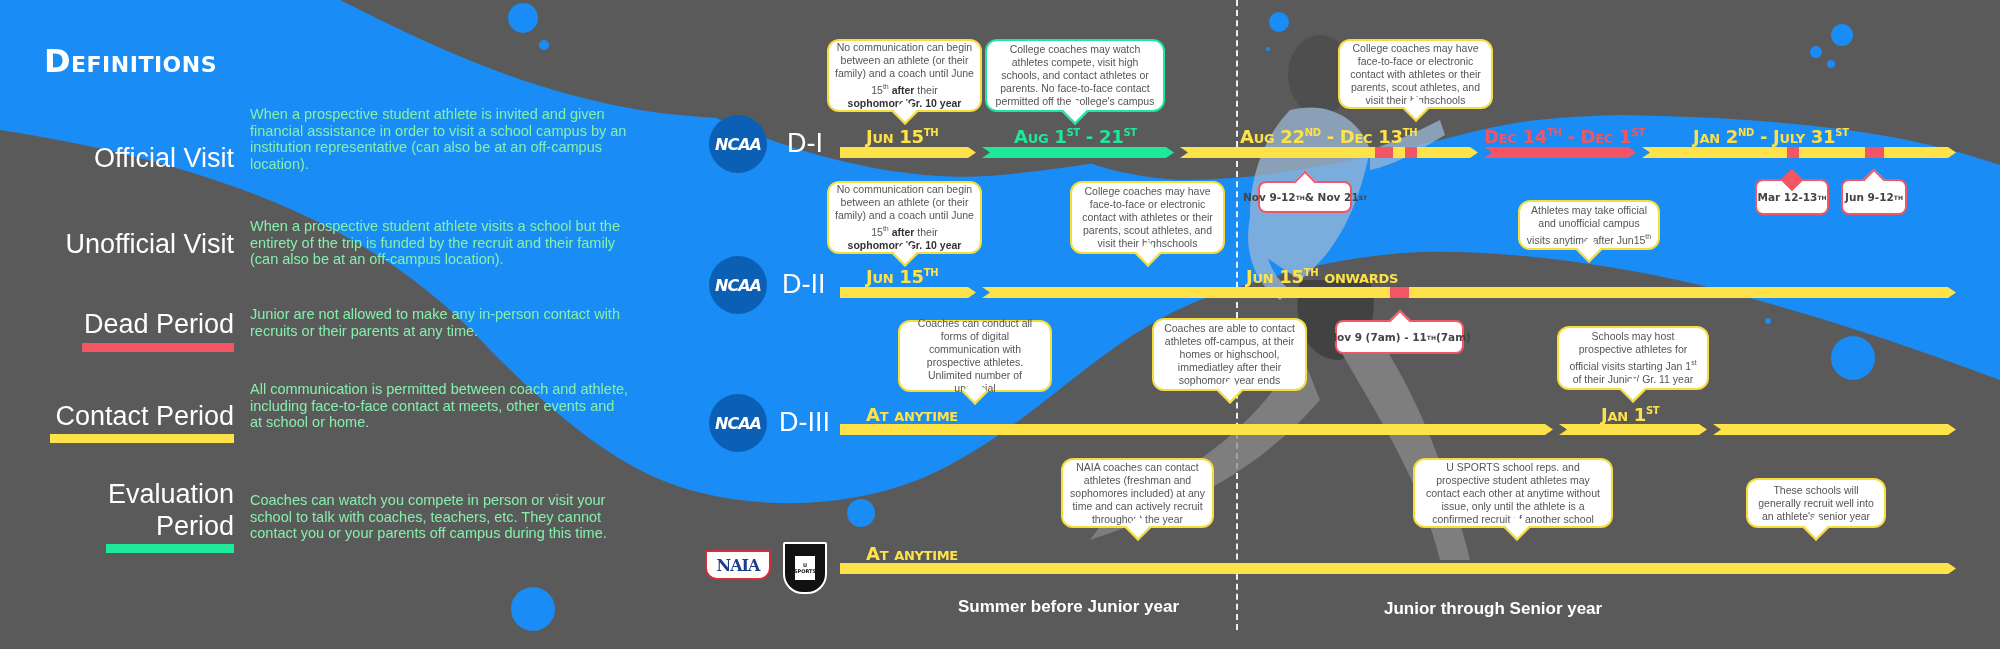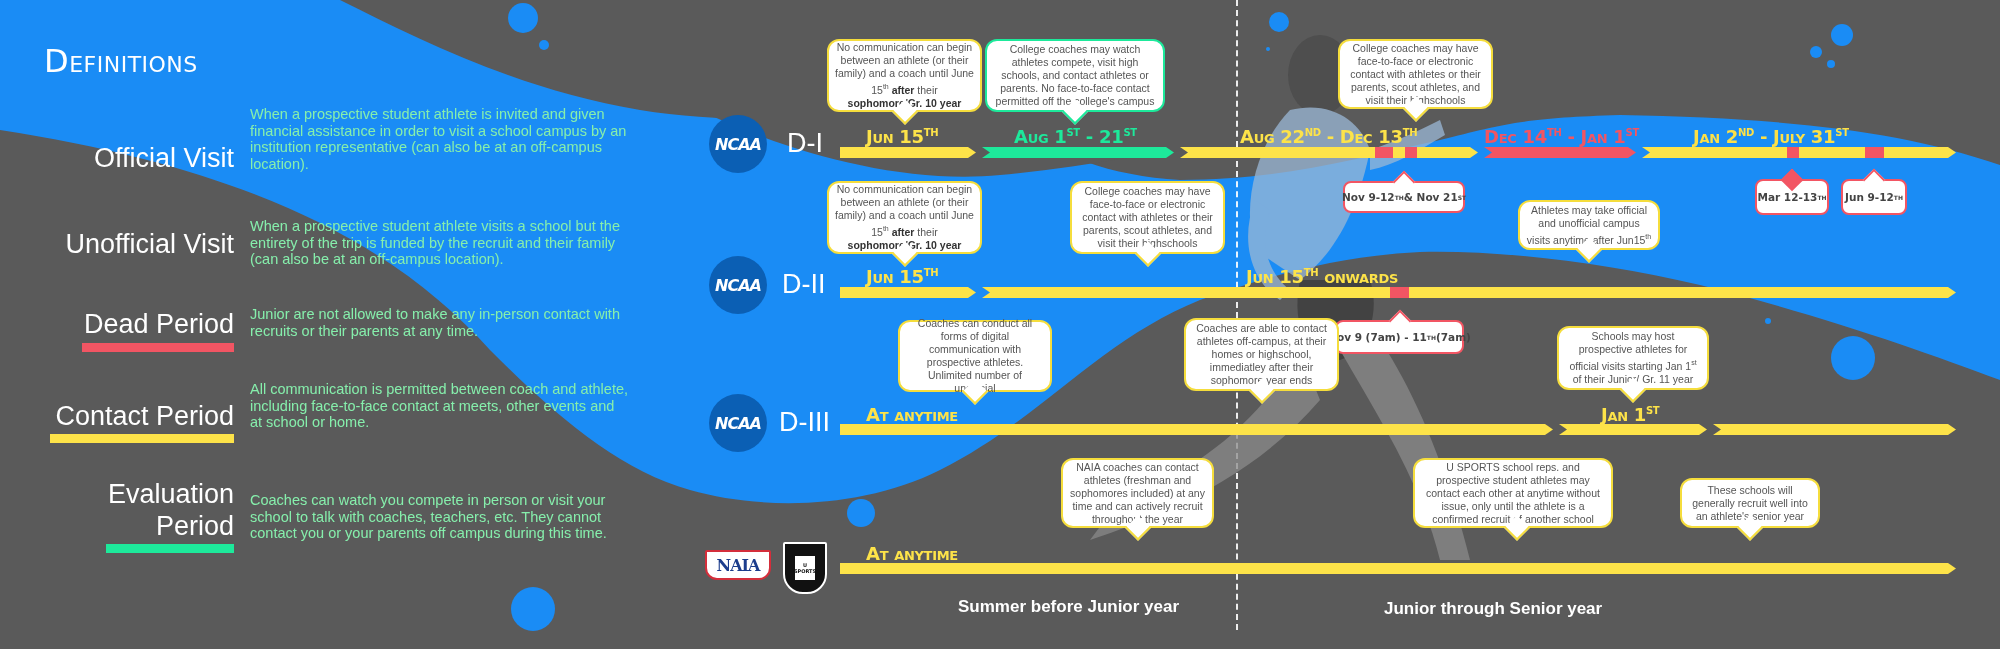--- a/index.html
+++ b/index.html
@@ -1,20 +1,20 @@
 <!DOCTYPE html>
 <html><head>
 <meta charset="utf-8">
 <style>
   *{box-sizing:border-box;margin:0;padding:0}
   html,body{width:2000px;height:649px;overflow:hidden;background:#5a5a5a}
   body{position:relative;font-family:"DejaVu Sans",sans-serif;color:#fff}
   .bg{position:absolute;left:0;top:0;width:2000px;height:649px;z-index:0}
   .layer{position:absolute;left:0;top:0;width:2000px;height:649px;z-index:2}
-  .title{position:absolute;left:44px;top:42px;font-family:"DejaVu Sans",sans-serif;font-weight:normal;font-size:32px;font-variant:small-caps;letter-spacing:0.5px;color:#fff}
+  .title{position:absolute;left:44px;top:42px;font-family:"DejaVu Sans",sans-serif;font-weight:bold;font-size:32px;font-variant:small-caps;letter-spacing:0.5px;color:#fff}
   .def-term{position:absolute;right:1766px;text-align:right;font-family:"Liberation Sans",sans-serif;font-size:27px;line-height:32px;color:#fff;white-space:nowrap}
   .def-bar{position:absolute;height:9px}
   .def-text{position:absolute;left:250px;width:380px;font-family:"Liberation Sans",sans-serif;font-size:14.5px;line-height:16.5px;color:#86efac}
   .logo-ncaa{position:absolute;width:58px;height:58px;border-radius:50%;background:#0b5fb4;display:flex;align-items:center;justify-content:center;font-family:"DejaVu Sans",sans-serif;font-weight:bold;font-style:italic;font-size:16px;color:#fff;letter-spacing:-1px}
   .div-label{position:absolute;font-family:"Liberation Sans",sans-serif;font-size:27px;color:#fff}
   .seg{position:absolute;height:11px;clip-path:polygon(0 0,calc(100% - 8px) 0,100% 50%,calc(100% - 8px) 100%,0 100%,8px 50%)}
   .seg.first{clip-path:polygon(0 0,calc(100% - 8px) 0,100% 50%,calc(100% - 8px) 100%,0 100%)}
   .mark{position:absolute;height:11px;background:#f25563}
   .date{position:absolute;font-family:"DejaVu Sans",sans-serif;font-weight:bold;font-size:18px;font-variant:small-caps;white-space:nowrap;letter-spacing:-0.3px}
   .date sup{font-size:10px;vertical-align:7px}
@@ -99,30 +99,30 @@
   <div class="mark" style="left:1375px;top:147px;width:18px"></div>
   <div class="mark" style="left:1405px;top:147px;width:12px"></div>
   <div class="seg" style="left:1484px;top:147px;width:152px;background:#f25563"></div>
   <div class="seg" style="left:1642px;top:147px;width:314px;background:#fde349"></div>
   <div class="mark" style="left:1787px;top:147px;width:12px"></div>
   <div class="mark" style="left:1865px;top:147px;width:19px"></div>
 
   <div class="date" style="left:866px;top:126px;color:#fde349"><span>Jun 15</span><sup>TH</sup></div>
   <div class="date" style="left:1014px;top:126px;color:#1de99b"><span>Aug 1</span><sup>ST</sup><span> - 21</span><sup>ST</sup></div>
   <div class="date" style="left:1240px;top:126px;color:#fde349"><span>Aug 22</span><sup>ND</sup><span> - Dec 13</span><sup>TH</sup></div>
-  <div class="date" style="left:1484px;top:126px;color:#f25563"><span>Dec 14</span><sup>TH</sup><span> - Jan 1</span><sup>ST</sup></div>
+  <div class="date" style="left:1484px;top:126px;color:#f25563"><span>Dec 14</span><sup>TH</sup><span> - Dec 1</span><sup>ST</sup></div>
   <div class="date" style="left:1693px;top:126px;color:#fde047"><span>Jan 2</span><sup>ND</sup><span> - July 31</span><sup>ST</sup></div>
 
   <div class="bubble" style="left:827px;top:39px;width:155px;height:73px;--tx:50%">
       <span><span>No communication can begin between an athlete (or their family) and a coach until June 15</span><sup style="font-size:7px">th</sup><span> </span><b>after</b><span> their </span><b>sophomore/Gr. 10 year</b></span>
     </div>
   <div class="bubble green" style="left:985px;top:39px;width:180px;height:73px">College coaches may watch athletes compete, visit high schools, and contact athletes or parents. No face-to-face contact permitted off the college's campus</div>
   <div class="bubble" style="left:1338px;top:39px;width:155px;height:70px">College coaches may have face-to-face or electronic contact with athletes or their parents, scout athletes, and visit their highschools</div>
 
-  <div class="tag" style="left:1343px;top:181px;width:122px;height:32px">
+  <div class="tag" style="left:1258px;top:181px;width:94px;height:32px">
       <span>Nov 9-12</span>
       <sup style="font-size:6px">TH</sup>
       <span> &amp; Nov 21</span>
       <sup style="font-size:6px">ST</sup>
     </div>
   <div class="tag filled" style="left:1755px;top:179px;width:74px;height:36px">
       <span>Mar 12-13</span>
       <sup style="font-size:6px">TH</sup>
     </div>
   <div class="tag" style="left:1841px;top:179px;width:66px;height:36px">
@@ -158,36 +158,36 @@
   <div class="div-label" style="left:779px;top:407px">D-III</div>
 
   <div class="seg first" style="left:840px;top:424px;width:713px;background:#fde349"></div>
   <div class="seg" style="left:1559px;top:424px;width:148px;background:#fde349"></div>
   <div class="seg" style="left:1713px;top:424px;width:243px;background:#fde349"></div>
 
   <div class="date" style="left:866px;top:404px;color:#fde349">At anytime</div>
   <div class="date" style="left:1601px;top:404px;color:#fde349"><span>Jan 1</span><sup>ST</sup></div>
 
   <div class="bubble" style="left:898px;top:320px;width:154px;height:72px">Coaches can conduct all forms of digital communication with prospective athletes. Unlimited number of unofficial</div>
-  <div class="bubble" style="left:1184px;top:318px;width:155px;height:73px">Coaches are able to contact athletes off-campus, at their homes or highschool, immediatley after their sophomore year ends</div>
+  <div class="bubble" style="left:1152px;top:318px;width:155px;height:73px">Coaches are able to contact athletes off-campus, at their homes or highschool, immediatley after their sophomore year ends</div>
   <div class="bubble" style="left:1557px;top:326px;width:152px;height:64px">
       <span><span>Schools may host prospective athletes for official visits starting Jan 1</span><sup style="font-size:7px">st</sup><span> of their Junior/ Gr. 11 year</span></span>
     </div>
 
   <div style="position:absolute;left:705px;top:550px;width:66px;height:30px;background:#fff;border:2px solid #d42e3b;border-radius:2px 2px 12px 12px;display:flex;align-items:center;justify-content:center;font-family:'DejaVu Serif',serif;font-weight:bold;font-size:16px;color:#1c3d8c;letter-spacing:-1px">
       <span>NAIA</span>
     </div>
   <div style="position:absolute;left:783px;top:542px;width:44px;height:52px;background:#111;border:2px solid #fff;border-radius:2px 2px 20px 20px;display:flex;align-items:center;justify-content:center">
     <div style="width:20px;height:24px;background:#fff;display:flex;align-items:center;justify-content:center;font-family:'DejaVu Sans',sans-serif;font-weight:bold;font-size:5px;color:#111;text-align:center;line-height:6px">
         <span>U SPORTS</span>
       </div>
   </div>
 
   <div class="seg first" style="left:840px;top:563px;width:1116px;background:#fde349"></div>
   <div class="date" style="left:866px;top:543px;color:#fde349">At anytime</div>
 
   <div class="bubble" style="left:1061px;top:458px;width:153px;height:70px">NAIA coaches can contact athletes (freshman and sophomores included) at any time and can actively recruit throughout the year</div>
   <div class="bubble" style="left:1413px;top:458px;width:200px;height:70px;--tx:52%">U SPORTS school reps. and prospective student athletes may contact each other at anytime without issue, only until the athlete is a confirmed recruit of another school</div>
-  <div class="bubble" style="left:1680px;top:478px;width:140px;height:50px">These schools will generally recruit well into an athlete's senior year</div>
+  <div class="bubble" style="left:1746px;top:478px;width:140px;height:50px">These schools will generally recruit well into an athlete's senior year</div>
 
   <div class="period" style="left:958px;top:597px">Summer before Junior year</div>
   <div class="period" style="left:1384px;top:599px">Junior through Senior year</div>
 </div>
 
 </body></html>

